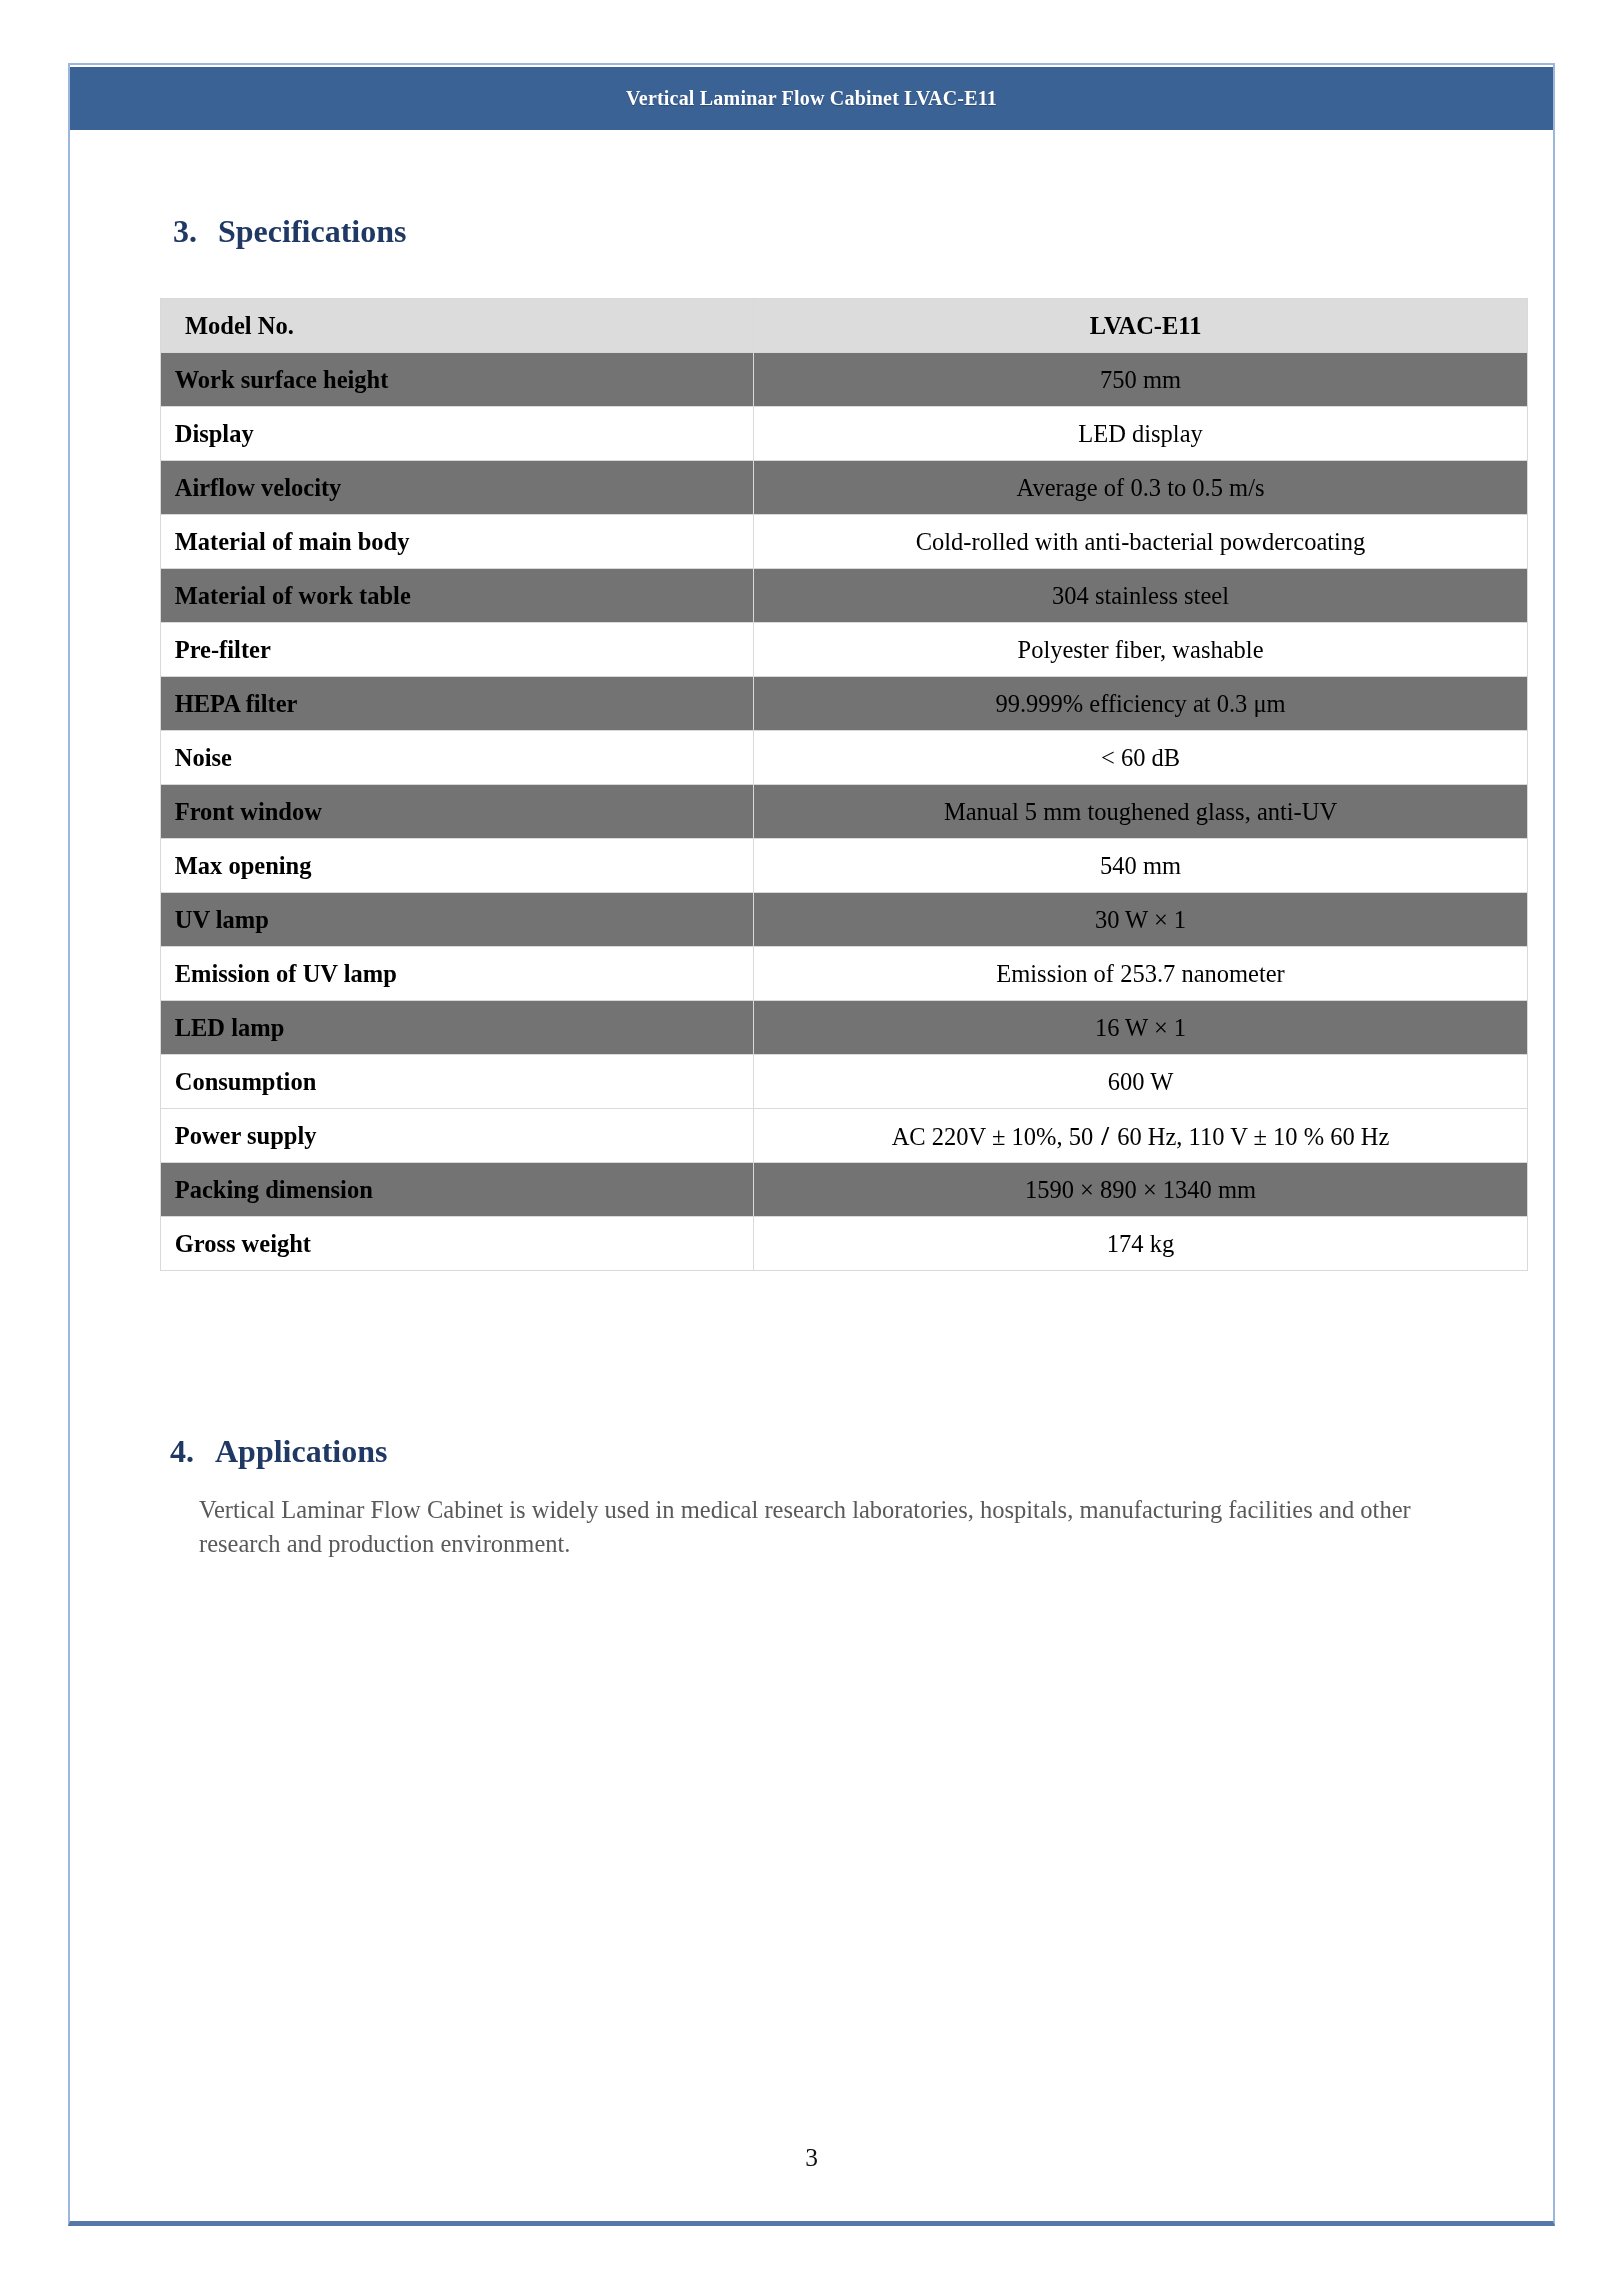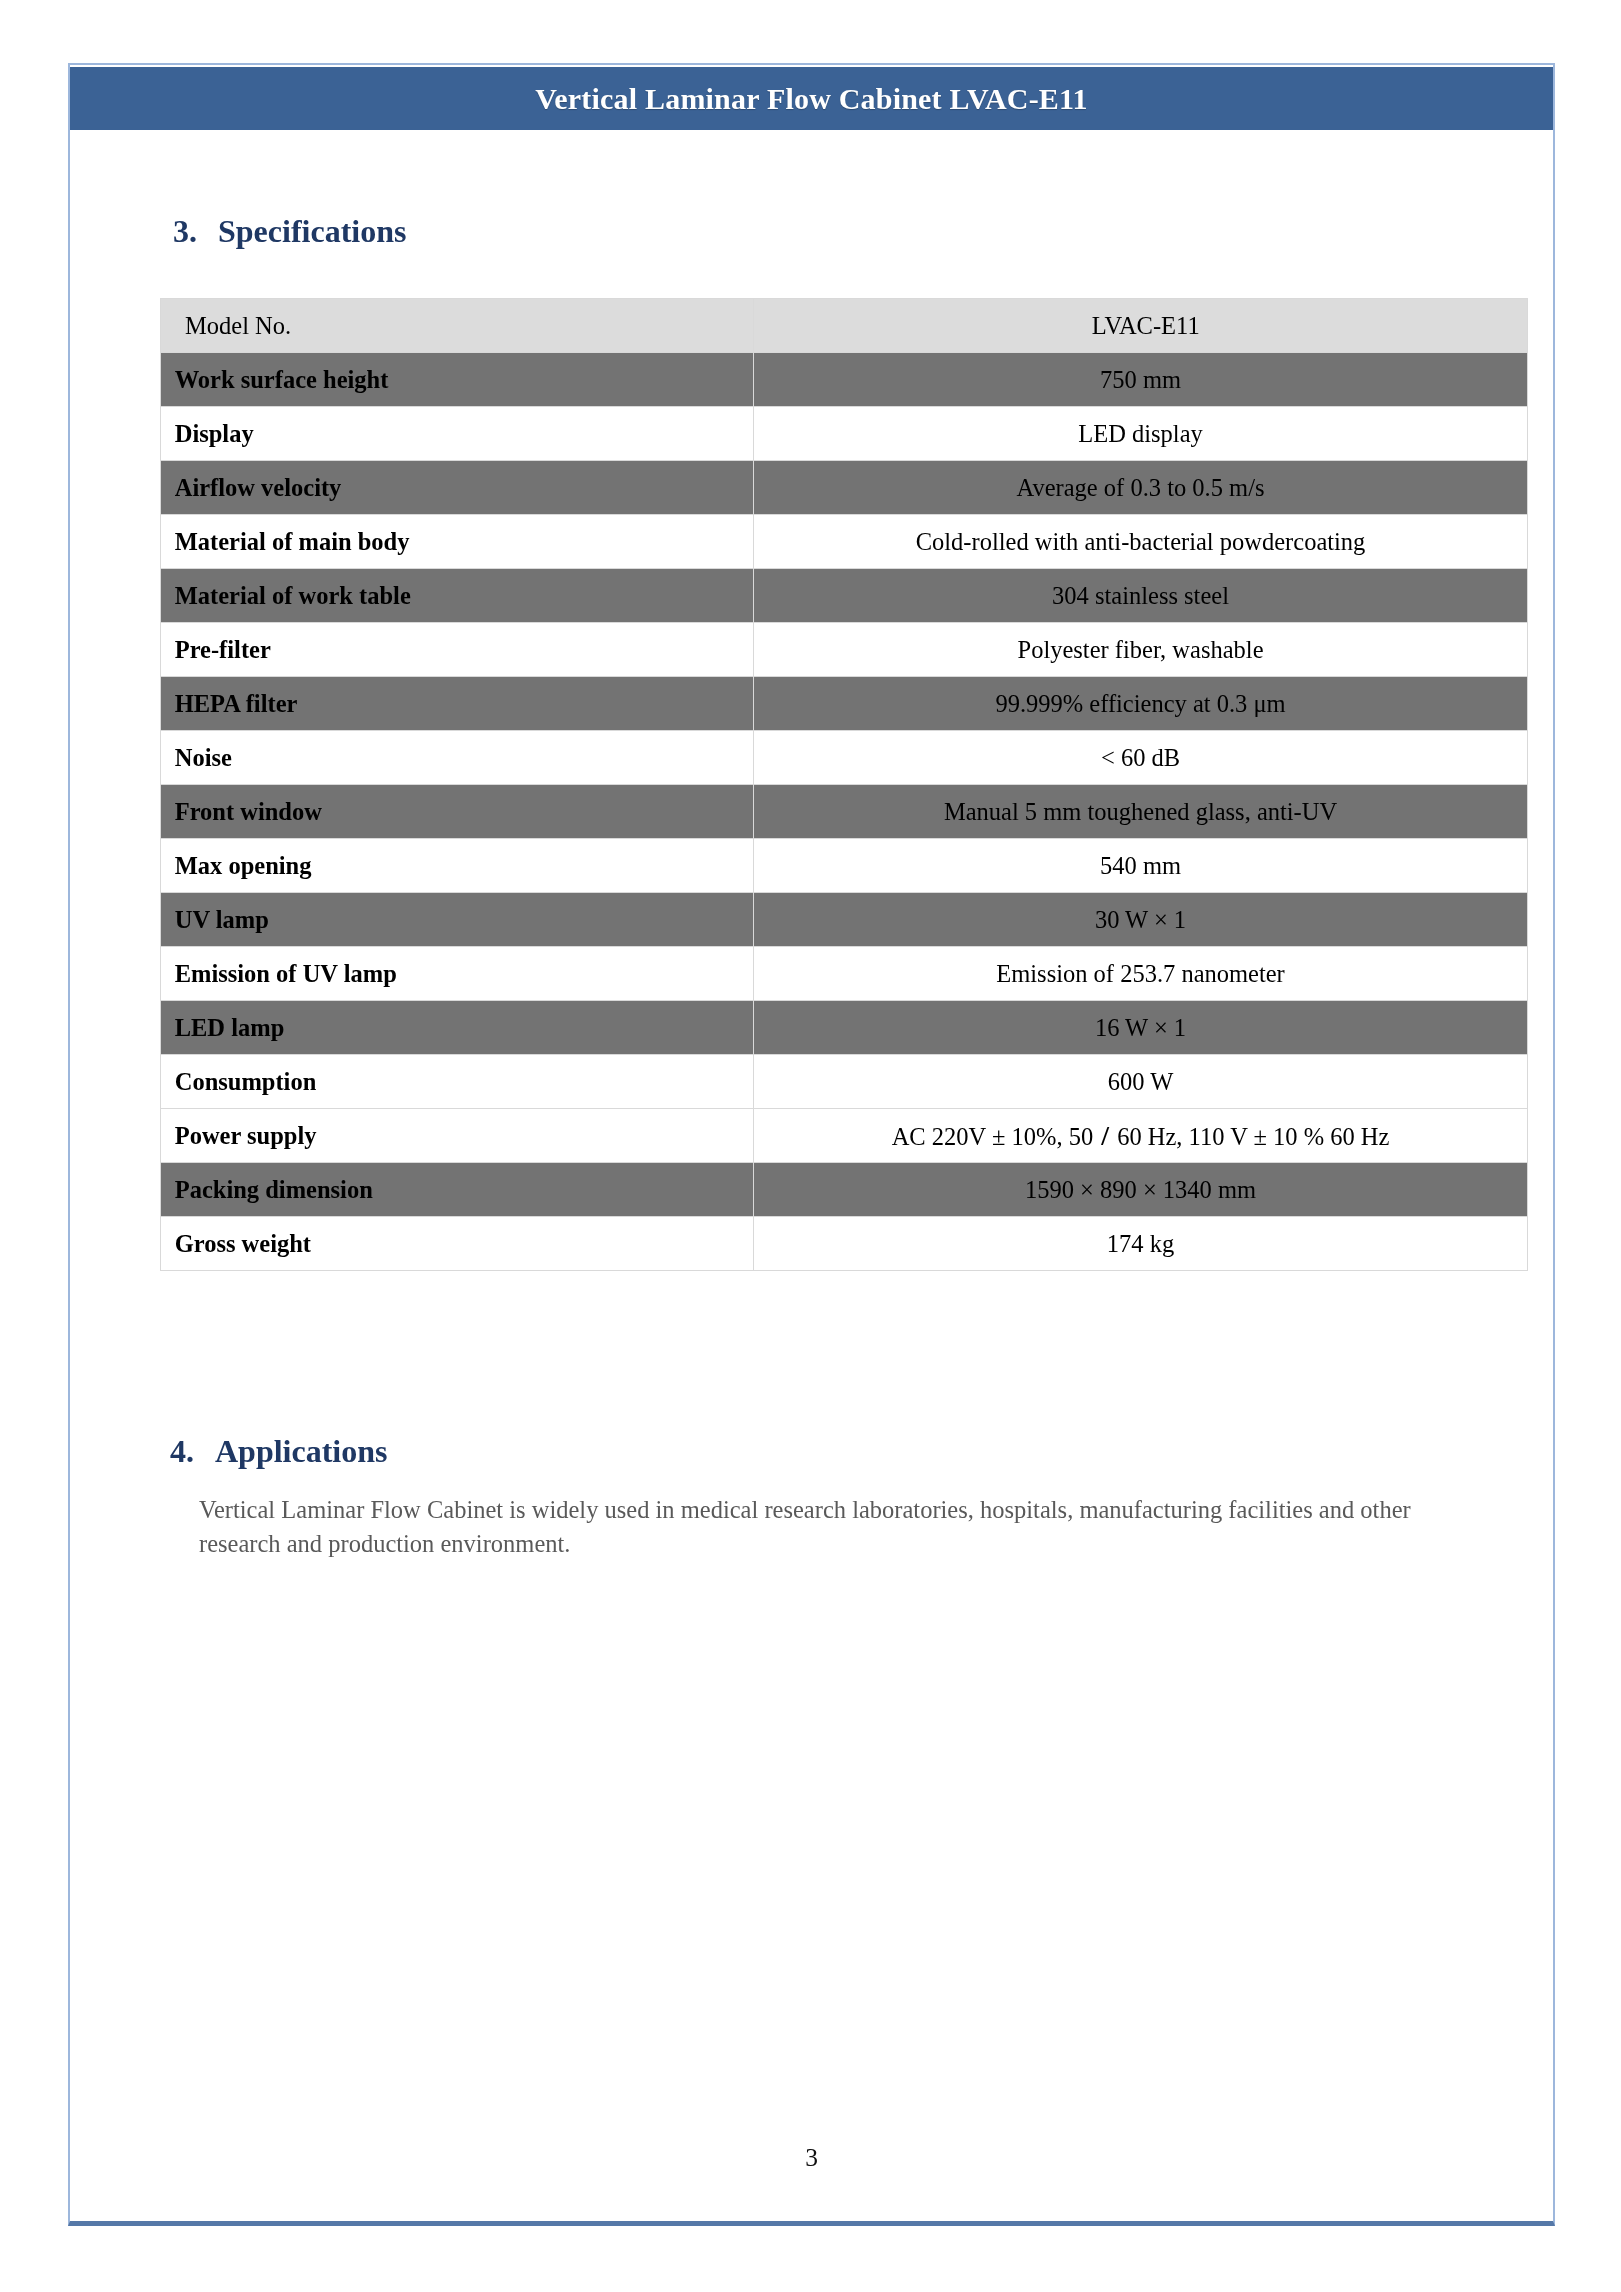--- a/index.html
+++ b/index.html
@@ -37,21 +37,21 @@
     top: 67px;
     width: 1483px;
     height: 63px;
     background: #3b6295;
     display: flex;
     align-items: center;
     justify-content: center;
   }
   #title-banner .title-text {
     color: #ffffff;
-    font-size: 30px;
+    font-size: 20px;
     font-weight: bold;
     letter-spacing: 0.2px;
     font-family: "Liberation Serif", "DejaVu Serif", serif;
     text-shadow: 0 1px 1px rgba(0,0,0,0.25);
   }
 
   
   #content {
     position: absolute;
     left: 70px;
@@ -100,21 +100,21 @@
     width: 554px;
     font-weight: bold;
     text-align: left;
   }
   #spec-table td.v {
     width: 736px;
     text-align: center;
   }
   #spec-table tr.head td {
     background: #dcdcdc;
-    font-weight: normal;
+    font-weight: bold;
     padding-left: 24px;
   }
   #spec-table tr.alt td {
     background: #737373;
   }
   #spec-table tr.plain td {
     background: #ffffff;
   }
   .slash {
     font-size: 28px;

